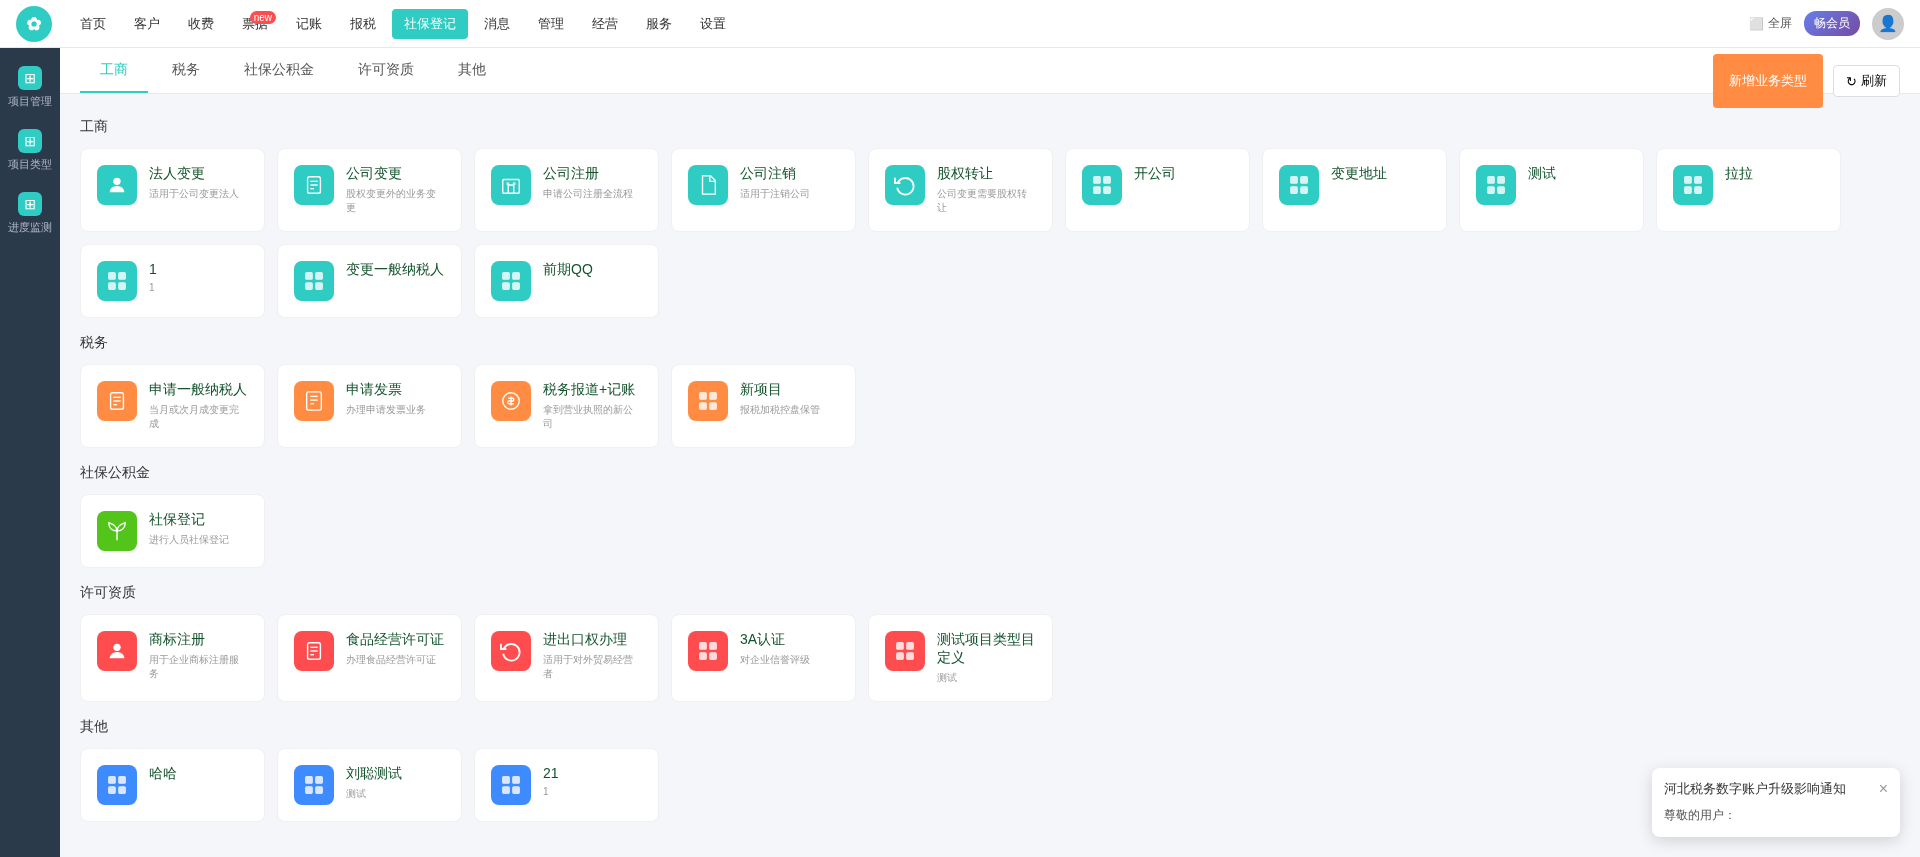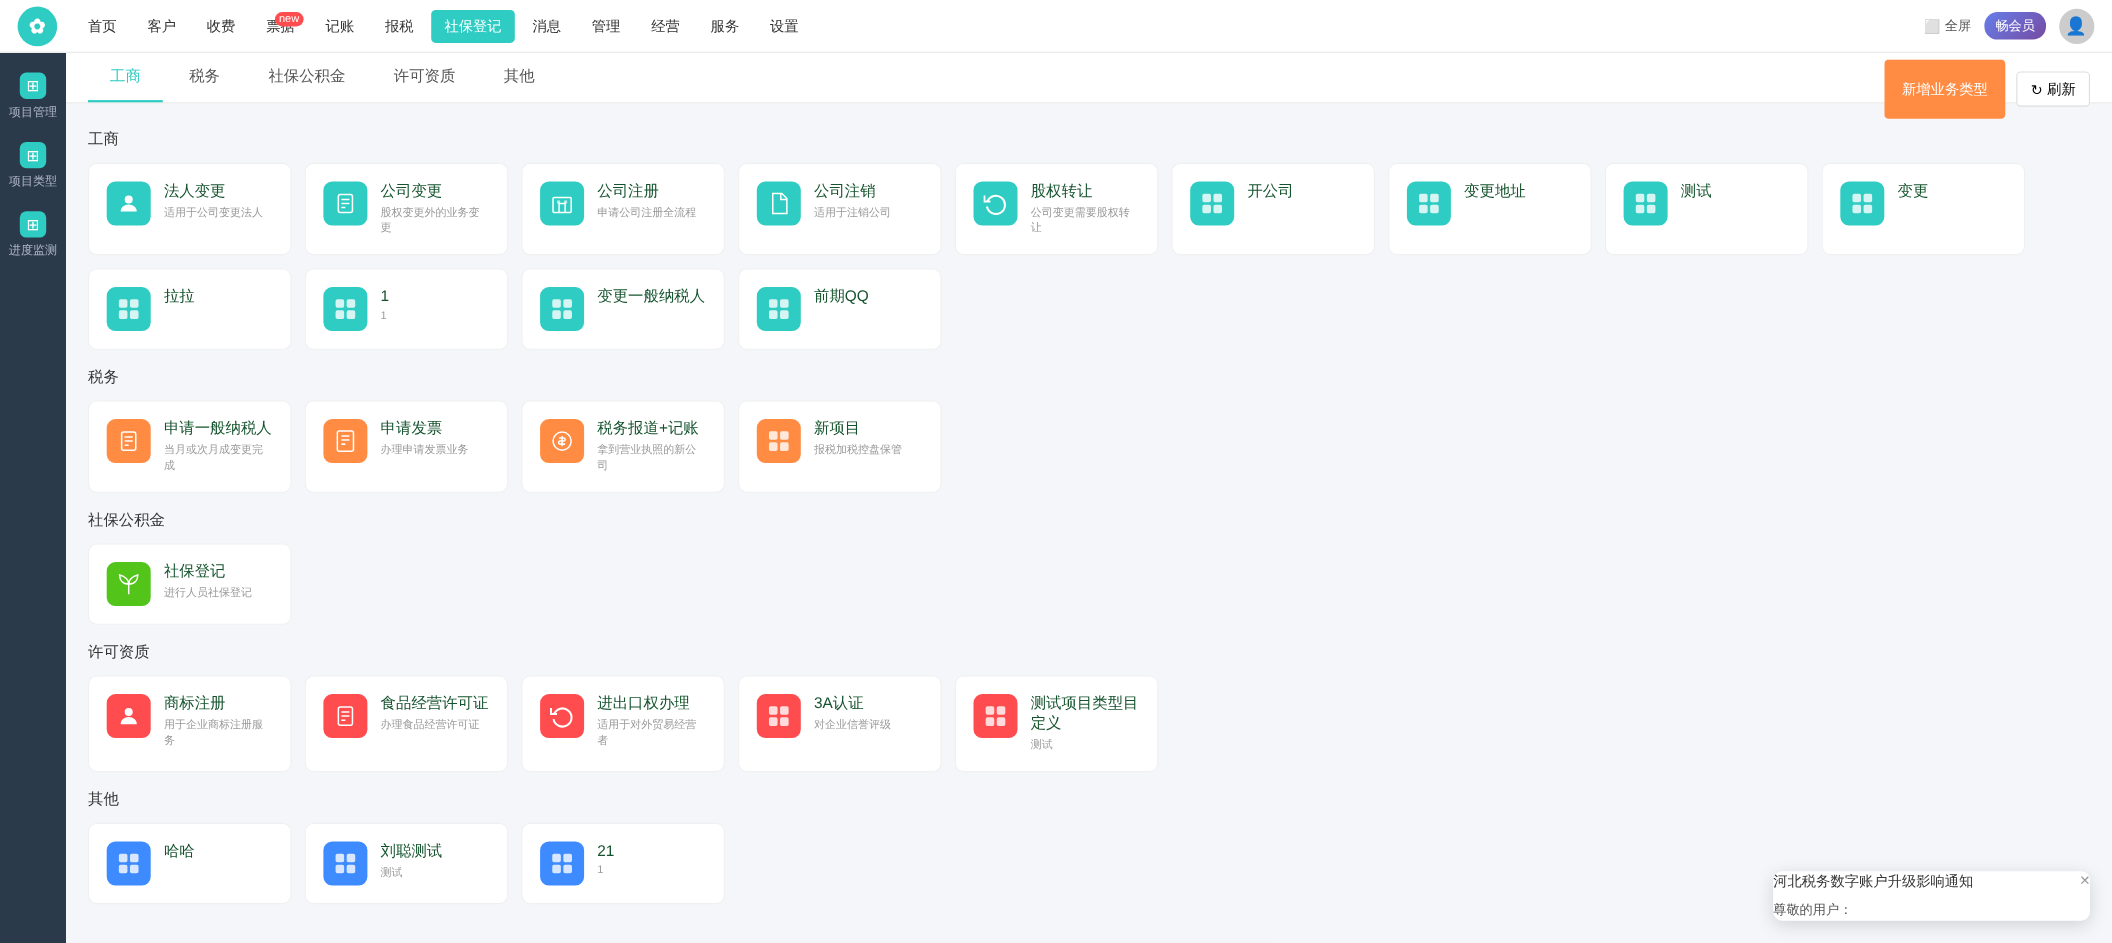--- a/index.html
+++ b/index.html
@@ -217,24 +217,25 @@
     .card-desc {
       font-size: 10px;
       color: #999;
       line-height: 1.4;
     }
 
     
     .notification-popup {
       position: fixed;
       bottom: 20px; right: 20px;
-      width: 288px;
+      width: 248px;
       background: white;
       border-radius: 8px;
       box-shadow: 0 4px 16px rgba(0,0,0,0.15);
+      padding: 12px;
       font-size: 12px;
     }
     .notif-header {
       display: flex; justify-content: space-between; align-items: center;
       margin-bottom: 8px;
     }
     .notif-title { font-size: 13px; color: #333; font-weight: 500; }
     .notif-close { cursor: pointer; color: #999; font-size: 16px; }
     .notif-content { color: #555; line-height: 1.6; }
 
@@ -427,34 +428,20 @@
         <div class="service-card">
       <div class="card-icon" style="background:#2eccc2">
         <svg width="22" height="22" viewBox="0 0 24 24" fill="none" stroke="white" stroke-width="1.5">
               <rect x="3" y="3" width="7" height="7" rx="1" fill="white" opacity="0.8"></rect>
               <rect x="14" y="3" width="7" height="7" rx="1" fill="white" opacity="0.8"></rect>
               <rect x="3" y="14" width="7" height="7" rx="1" fill="white" opacity="0.8"></rect>
               <rect x="14" y="14" width="7" height="7" rx="1" fill="white" opacity="0.8"></rect>
             </svg>
       </div>
       <div class="card-text">
-        <div class="card-title">变更</div>
-
-      </div>
-    </div>
-        <div class="service-card">
-      <div class="card-icon" style="background:#2eccc2">
-        <svg width="22" height="22" viewBox="0 0 24 24" fill="none" stroke="white" stroke-width="1.5">
-              <rect x="3" y="3" width="7" height="7" rx="1" fill="white" opacity="0.8"></rect>
-              <rect x="14" y="3" width="7" height="7" rx="1" fill="white" opacity="0.8"></rect>
-              <rect x="3" y="14" width="7" height="7" rx="1" fill="white" opacity="0.8"></rect>
-              <rect x="14" y="14" width="7" height="7" rx="1" fill="white" opacity="0.8"></rect>
-            </svg>
-      </div>
-      <div class="card-text">
         <div class="card-title">拉拉</div>
 
       </div>
     </div>
         <div class="service-card">
       <div class="card-icon" style="background:#2eccc2">
         <svg width="22" height="22" viewBox="0 0 24 24" fill="none" stroke="white" stroke-width="1.5">
               <rect x="3" y="3" width="7" height="7" rx="1" fill="white" opacity="0.8"></rect>
               <rect x="14" y="3" width="7" height="7" rx="1" fill="white" opacity="0.8"></rect>
               <rect x="3" y="14" width="7" height="7" rx="1" fill="white" opacity="0.8"></rect>

